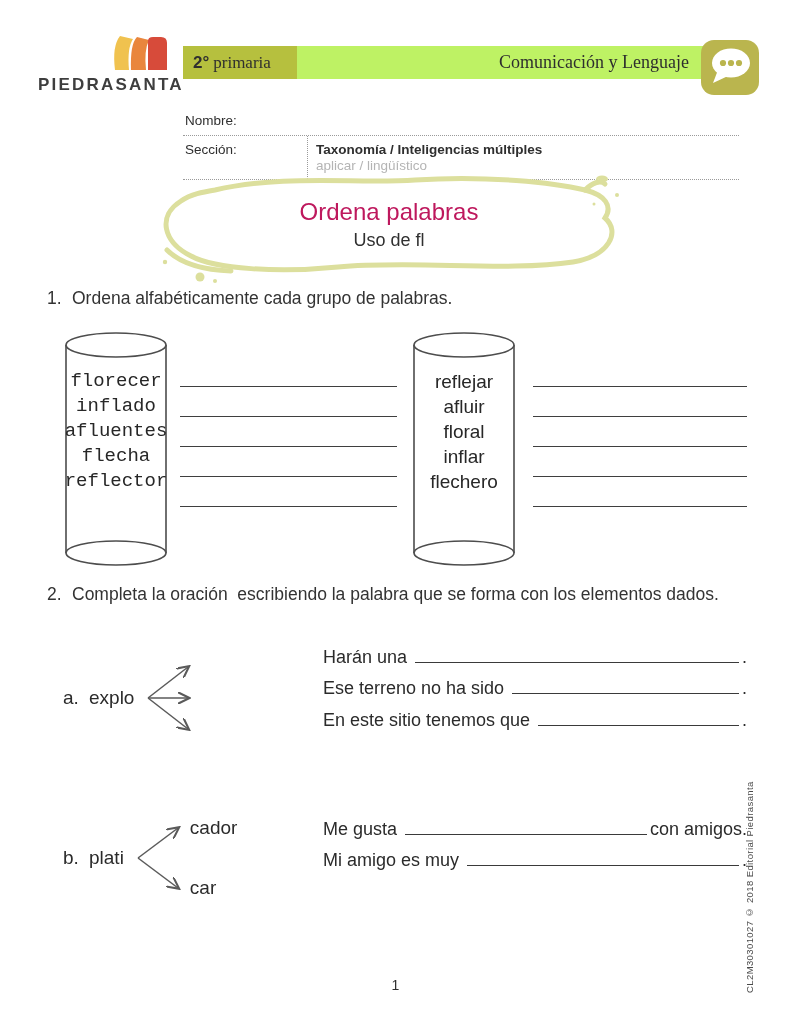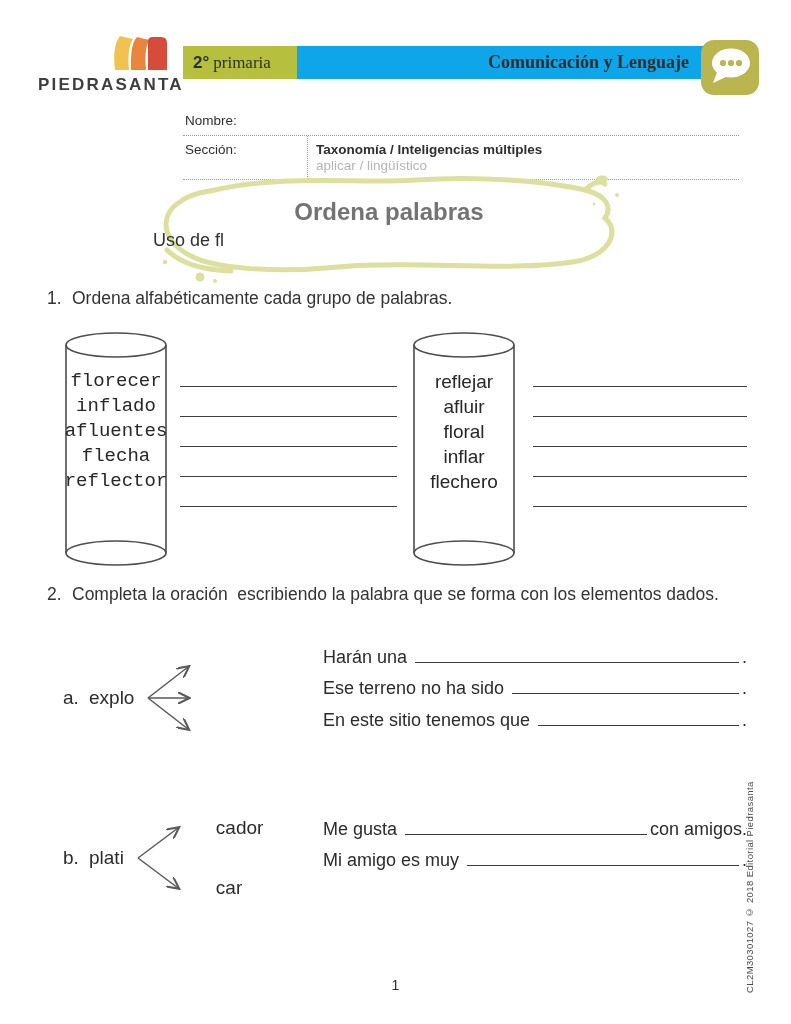--- a/index.html
+++ b/index.html
@@ -17,43 +17,43 @@
     margin-top:3px; white-space:nowrap;
   }
   .band { position:absolute; left:183px; top:46px; height:33px; display:flex; }
   .band-dark {
     width:114px; background:#b6c03e; display:flex; align-items:center;
     padding-left:10px; font-size:17px;
   }
   .band-dark .grade-bold { font-weight:bold; margin-right:4px; }
   .band-dark .grade-rest { font-family:"Liberation Serif", serif; }
   .band-light {
-    width:410px; background:#0ea5e9; display:flex; align-items:center;
+    width:410px; background:#bef264; display:flex; align-items:center;
     justify-content:flex-end; padding-right:18px;
-    font-family:"Liberation Serif", serif; font-weight:bold; font-size:18px; color:#2e2e2e;text-align:center;
+    font-family:"Liberation Serif", serif; font-weight:normal; font-size:18px; color:#2e2e2e;text-align:center;
   }
   .chat-icon { position:absolute; left:700px; top:39px; }
 
   
   .form { position:absolute; left:183px; top:90px; width:556px; font-size:13.5px; }
   .form-row1 { height:31px; display:flex; align-items:center; border-bottom:1px dotted #9a9a9a;margin-top:15px; }
   .form-row2 { display:flex; border-bottom:1px dotted #9a9a9a; }
   .cell { padding:6px 4px 6px 2px; }
   .cell-seccion { width:124px; }
   .cell-fecha { width:173px; border-left:1px dotted #9a9a9a; padding-left:8px; }
   .cell-tax { flex:1; border-left:1px dotted #9a9a9a; padding-left:8px; }
   .tax-main { font-weight:bold; color:#2f2f2f; }
   .tax-sub { color:#b4b4b4; margin-top:1px; }
 
   
   .blob-wrap { position:absolute; left:153px; top:168px; width:472px; height:124px; }
   .blob-svg { position:absolute; left:0; top:0; }
   .blob-title { position:absolute; left:0; top:30px; width:100%; text-align:center;
-    font-weight:bold; font-size:24px; color:#737373; }
-  .blob-subtitle { position:absolute; left:0; top:62px; width:100%; 
+    font-weight:normal; font-size:24px; color:#be185d; }
+  .blob-subtitle { position:absolute; left:0; top:62px; width:100%; text-align:center;
     font-size:18px; color:#303030; }
 
   
   .ex-head { position:absolute; display:flex; font-size:17.5px; color:#333; }
   .ex-num { width:25px; }
   .ex1-head { left:47px; top:288px; }
   .ex2-head { left:47px; top:584px; width:730px; }
   .ex-instr { white-space:pre-wrap; }
 
   
@@ -70,21 +70,21 @@
 
   
   .deriv { position:absolute; display:flex; align-items:center; }
   .deriv-a { left:63px; top:650px; height:96px; }
   .deriv-b { left:63px; top:812px; height:92px; }
   .deriv-label { font-size:19px; color:#2b2b2b; display:flex; }
   .deriv-letter { width:26px; }
   .arrows { margin:0 4px 0 10px; }
   .suffix-col { font-size:19px; color:#2b2b2b; display:flex; flex-direction:column; justify-content:space-between; }
   .suffix-col-a { height:80px; }
-  .suffix-col-b { height:82px;margin-left:26px; }
+  .suffix-col-b { height:82px; }
 
   .sentences { position:absolute; font-size:18px; color:#2b2b2b; }
   .sent-a { left:323px; top:644px; width:424px; }
   .sent-b { left:323px; top:816px; width:424px; }
   .sent-row { display:flex; align-items:baseline; height:31.5px; }
   .sent-before { white-space:nowrap; }
   .sent-after { white-space:nowrap; }
   .wline { flex:1; border-bottom:1.6px solid #3a3a3a; height:1.05em; margin:0 3px 0 8px; min-width:30px; }
 
   

